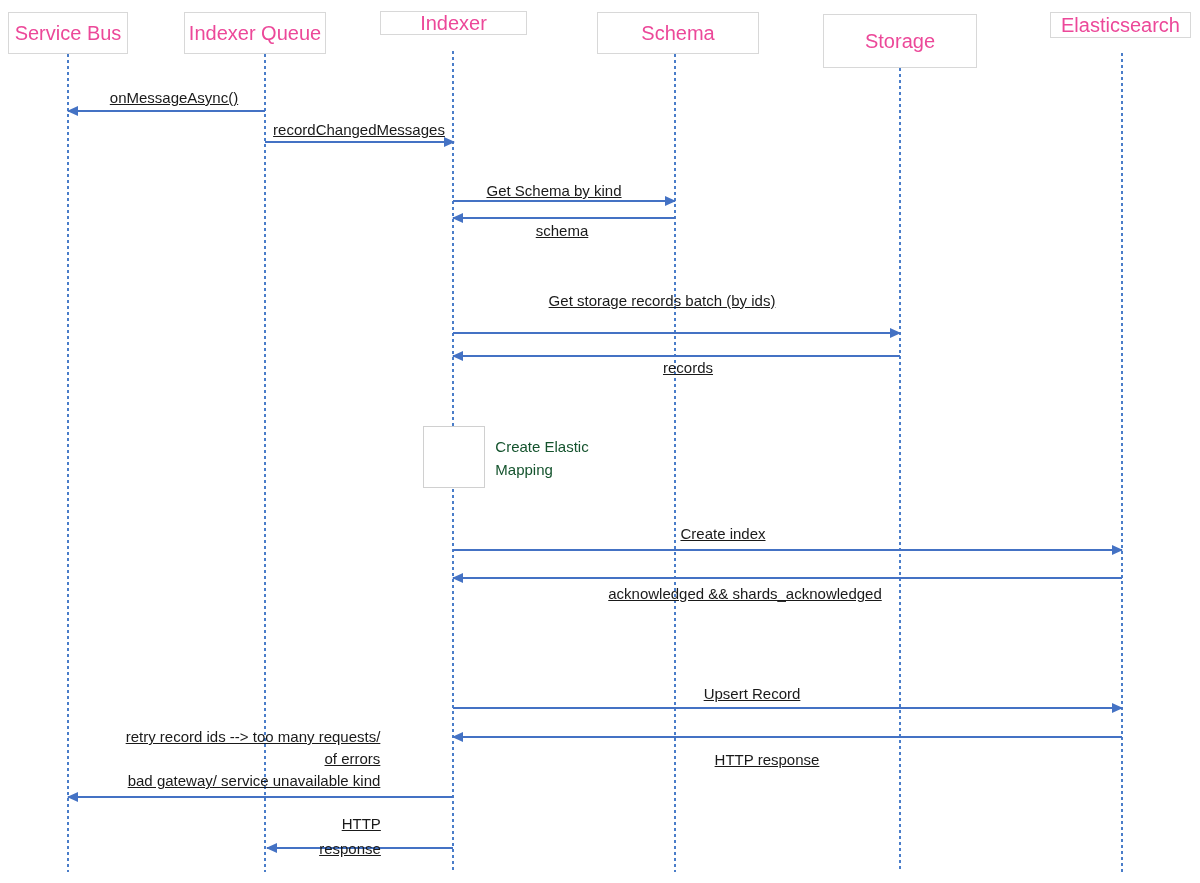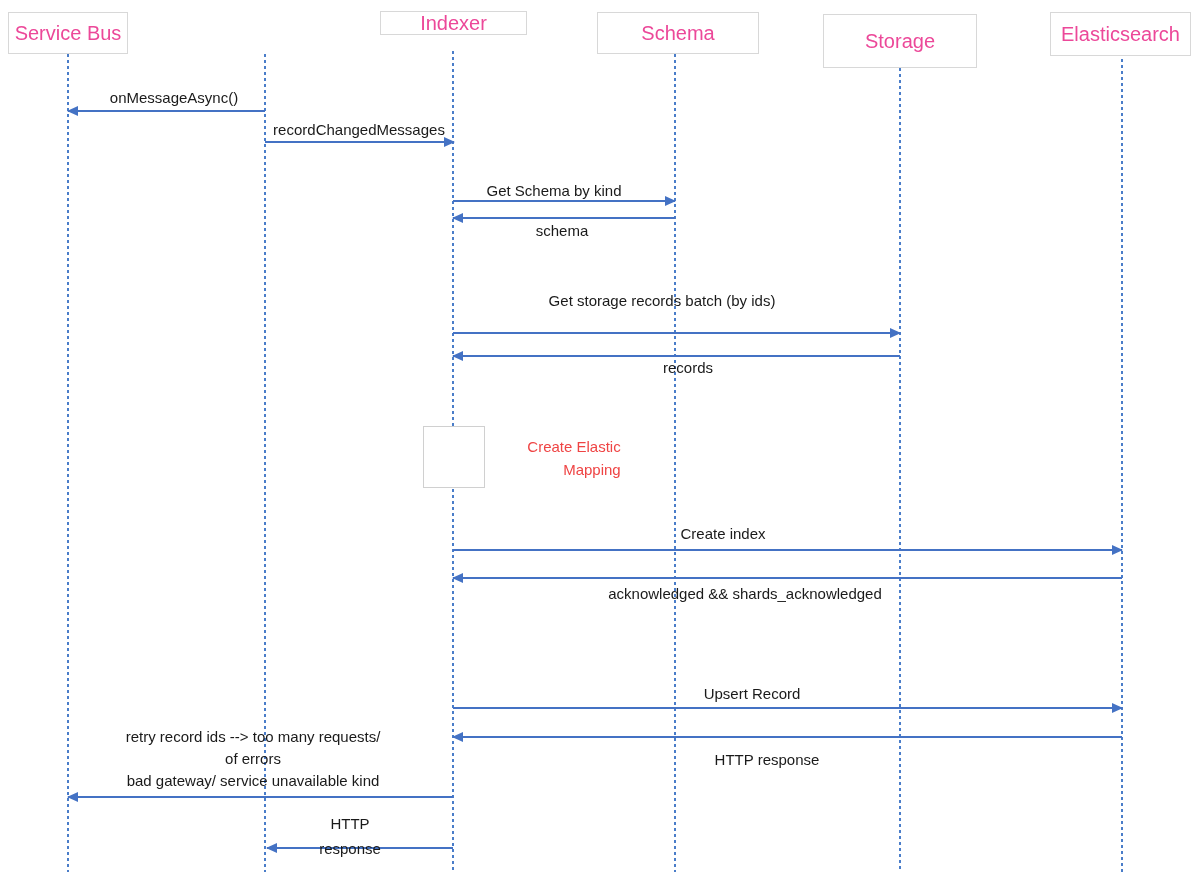--- a/index.html
+++ b/index.html
@@ -42,66 +42,69 @@
     border-top:5px solid transparent;border-bottom:5px solid transparent;
     border-left:11px solid #4472c4;
   }
   .msg-label{
     position:absolute;
     transform:translateX(-50%);
     font-size:15px;line-height:19px;
     white-space:nowrap;
     color:#1a1a1a;
     z-index:2;
-    text-align:center;
+    text-align:right;
+    text-decoration:underline;
   }
   .msg-label.multi{line-height:22px;}
   .msg-label.multi span{display:block;white-space:nowrap;}
   .note-box{
     position:absolute;
     background:#ffffff;
     border:1px solid #d0d0d0;
     box-sizing:border-box;
     z-index:2;
   }
   .note-label{
     position:absolute;
     transform:translateX(-50%);
     font-size:15px;line-height:23px;
-    text-align:right;color:#ef4444;
+    text-align:left;color:#14532d;
     z-index:2;
-    margin-left:32px;
   }
   .note-label span{display:block;white-space:nowrap;}
 </style>
 </head>
 <body>
 
 <div class="canvas">
 
   <div class="lifeline" style="left:67px;top:54px;height:818px"></div>
   <div class="lifeline" style="left:264px;top:54px;height:818px"></div>
   <div class="lifeline" style="left:452px;top:51px;height:821px"></div>
   <div class="lifeline" style="left:674px;top:54px;height:818px"></div>
   <div class="lifeline" style="left:899px;top:56px;height:816px"></div>
   <div class="lifeline" style="left:1121px;top:53px;height:819px"></div>
 
   <div class="actor" style="left:8px;top:12px;width:120px;height:42px">
     <span>Service Bus</span>
   </div>
+  <div class="actor" style="left:184px;top:12px;width:142px;height:42px">
+    <span>Indexer Queue</span>
+  </div>
   <div class="actor" style="left:380px;top:11px;width:147px;height:24px">
     <span>Indexer</span>
   </div>
   <div class="actor" style="left:597px;top:12px;width:162px;height:42px">
     <span>Schema</span>
   </div>
   <div class="actor" style="left:823px;top:14px;width:154px;height:54px">
     <span>Storage</span>
   </div>
-  <div class="actor" style="left:1050px;top:12px;width:141px;height:44px">
+  <div class="actor" style="left:1050px;top:12px;width:141px;height:26px">
     <span>Elasticsearch</span>
   </div>
 
   <div class="msg-line head-left" style="left:68px;top:110px;width:197px"></div>
   <div class="msg-line head-right" style="left:265px;top:141px;width:189px"></div>
   <div class="msg-line head-right" style="left:453px;top:200px;width:222px"></div>
   <div class="msg-line head-left" style="left:453px;top:217px;width:222px"></div>
   <div class="msg-line head-right" style="left:453px;top:332px;width:447px"></div>
   <div class="msg-line head-left" style="left:453px;top:355px;width:447px"></div>
   <div class="msg-line head-right" style="left:453px;top:549px;width:669px"></div>

